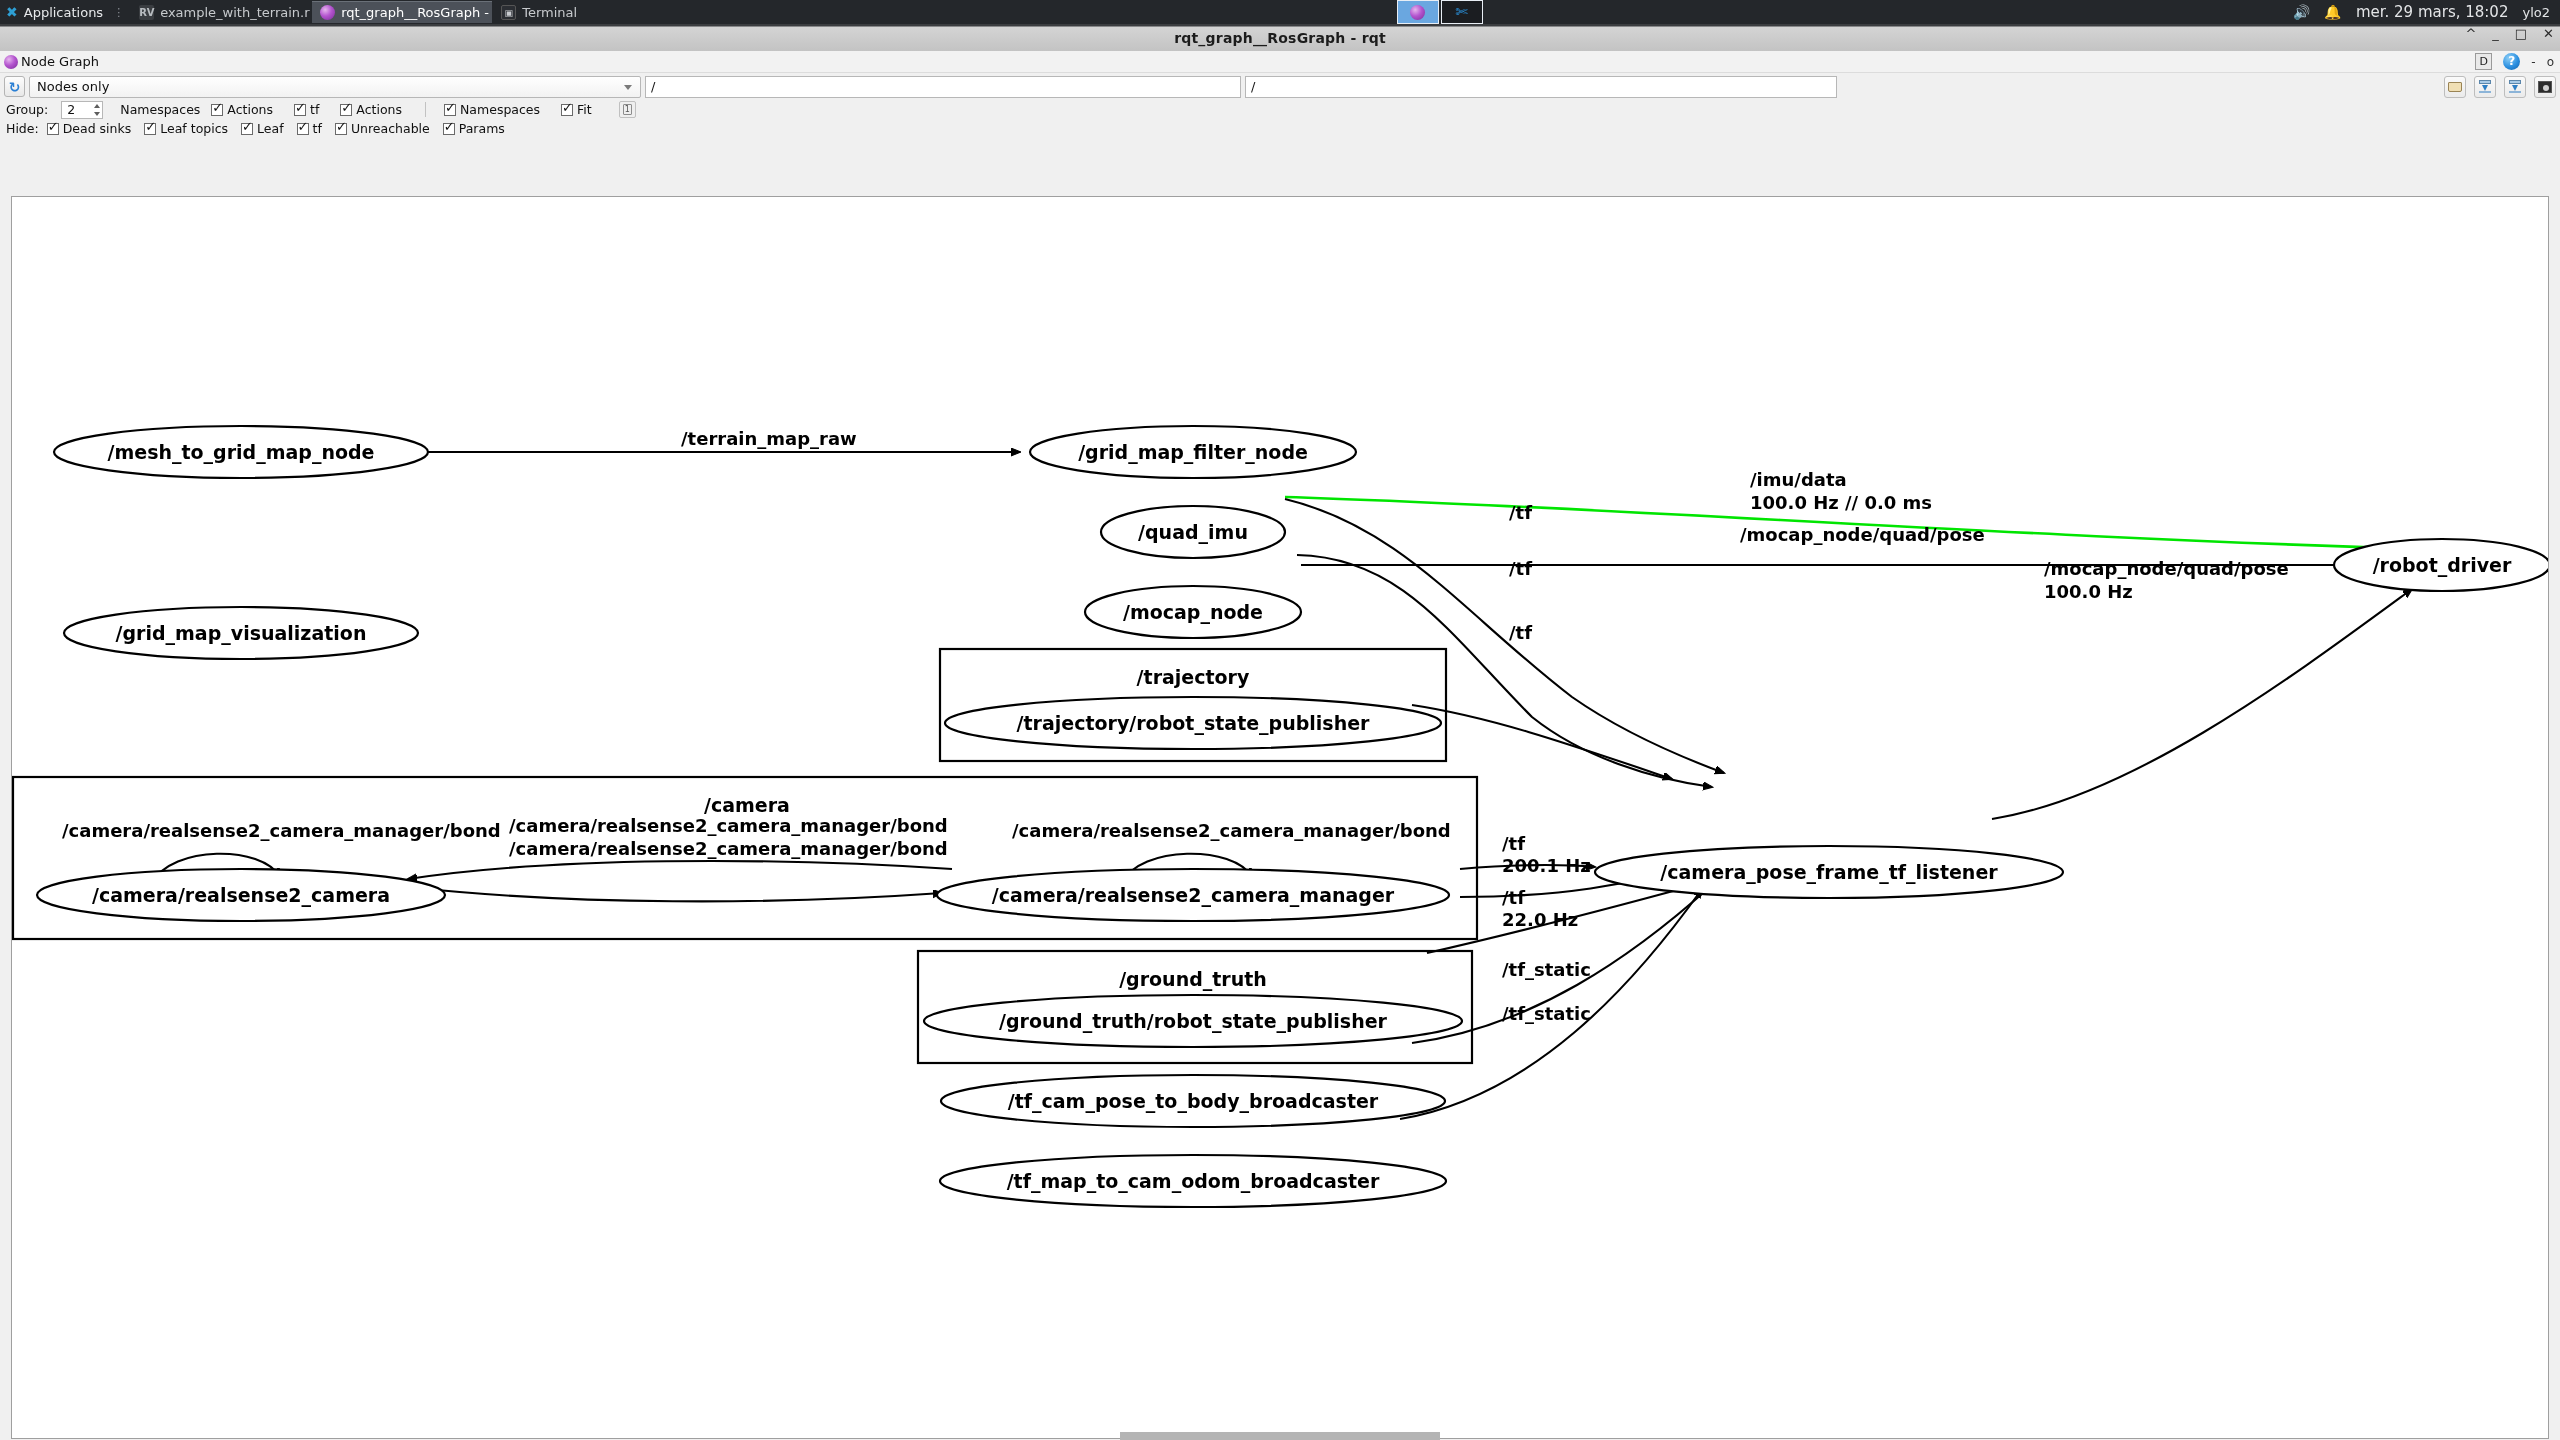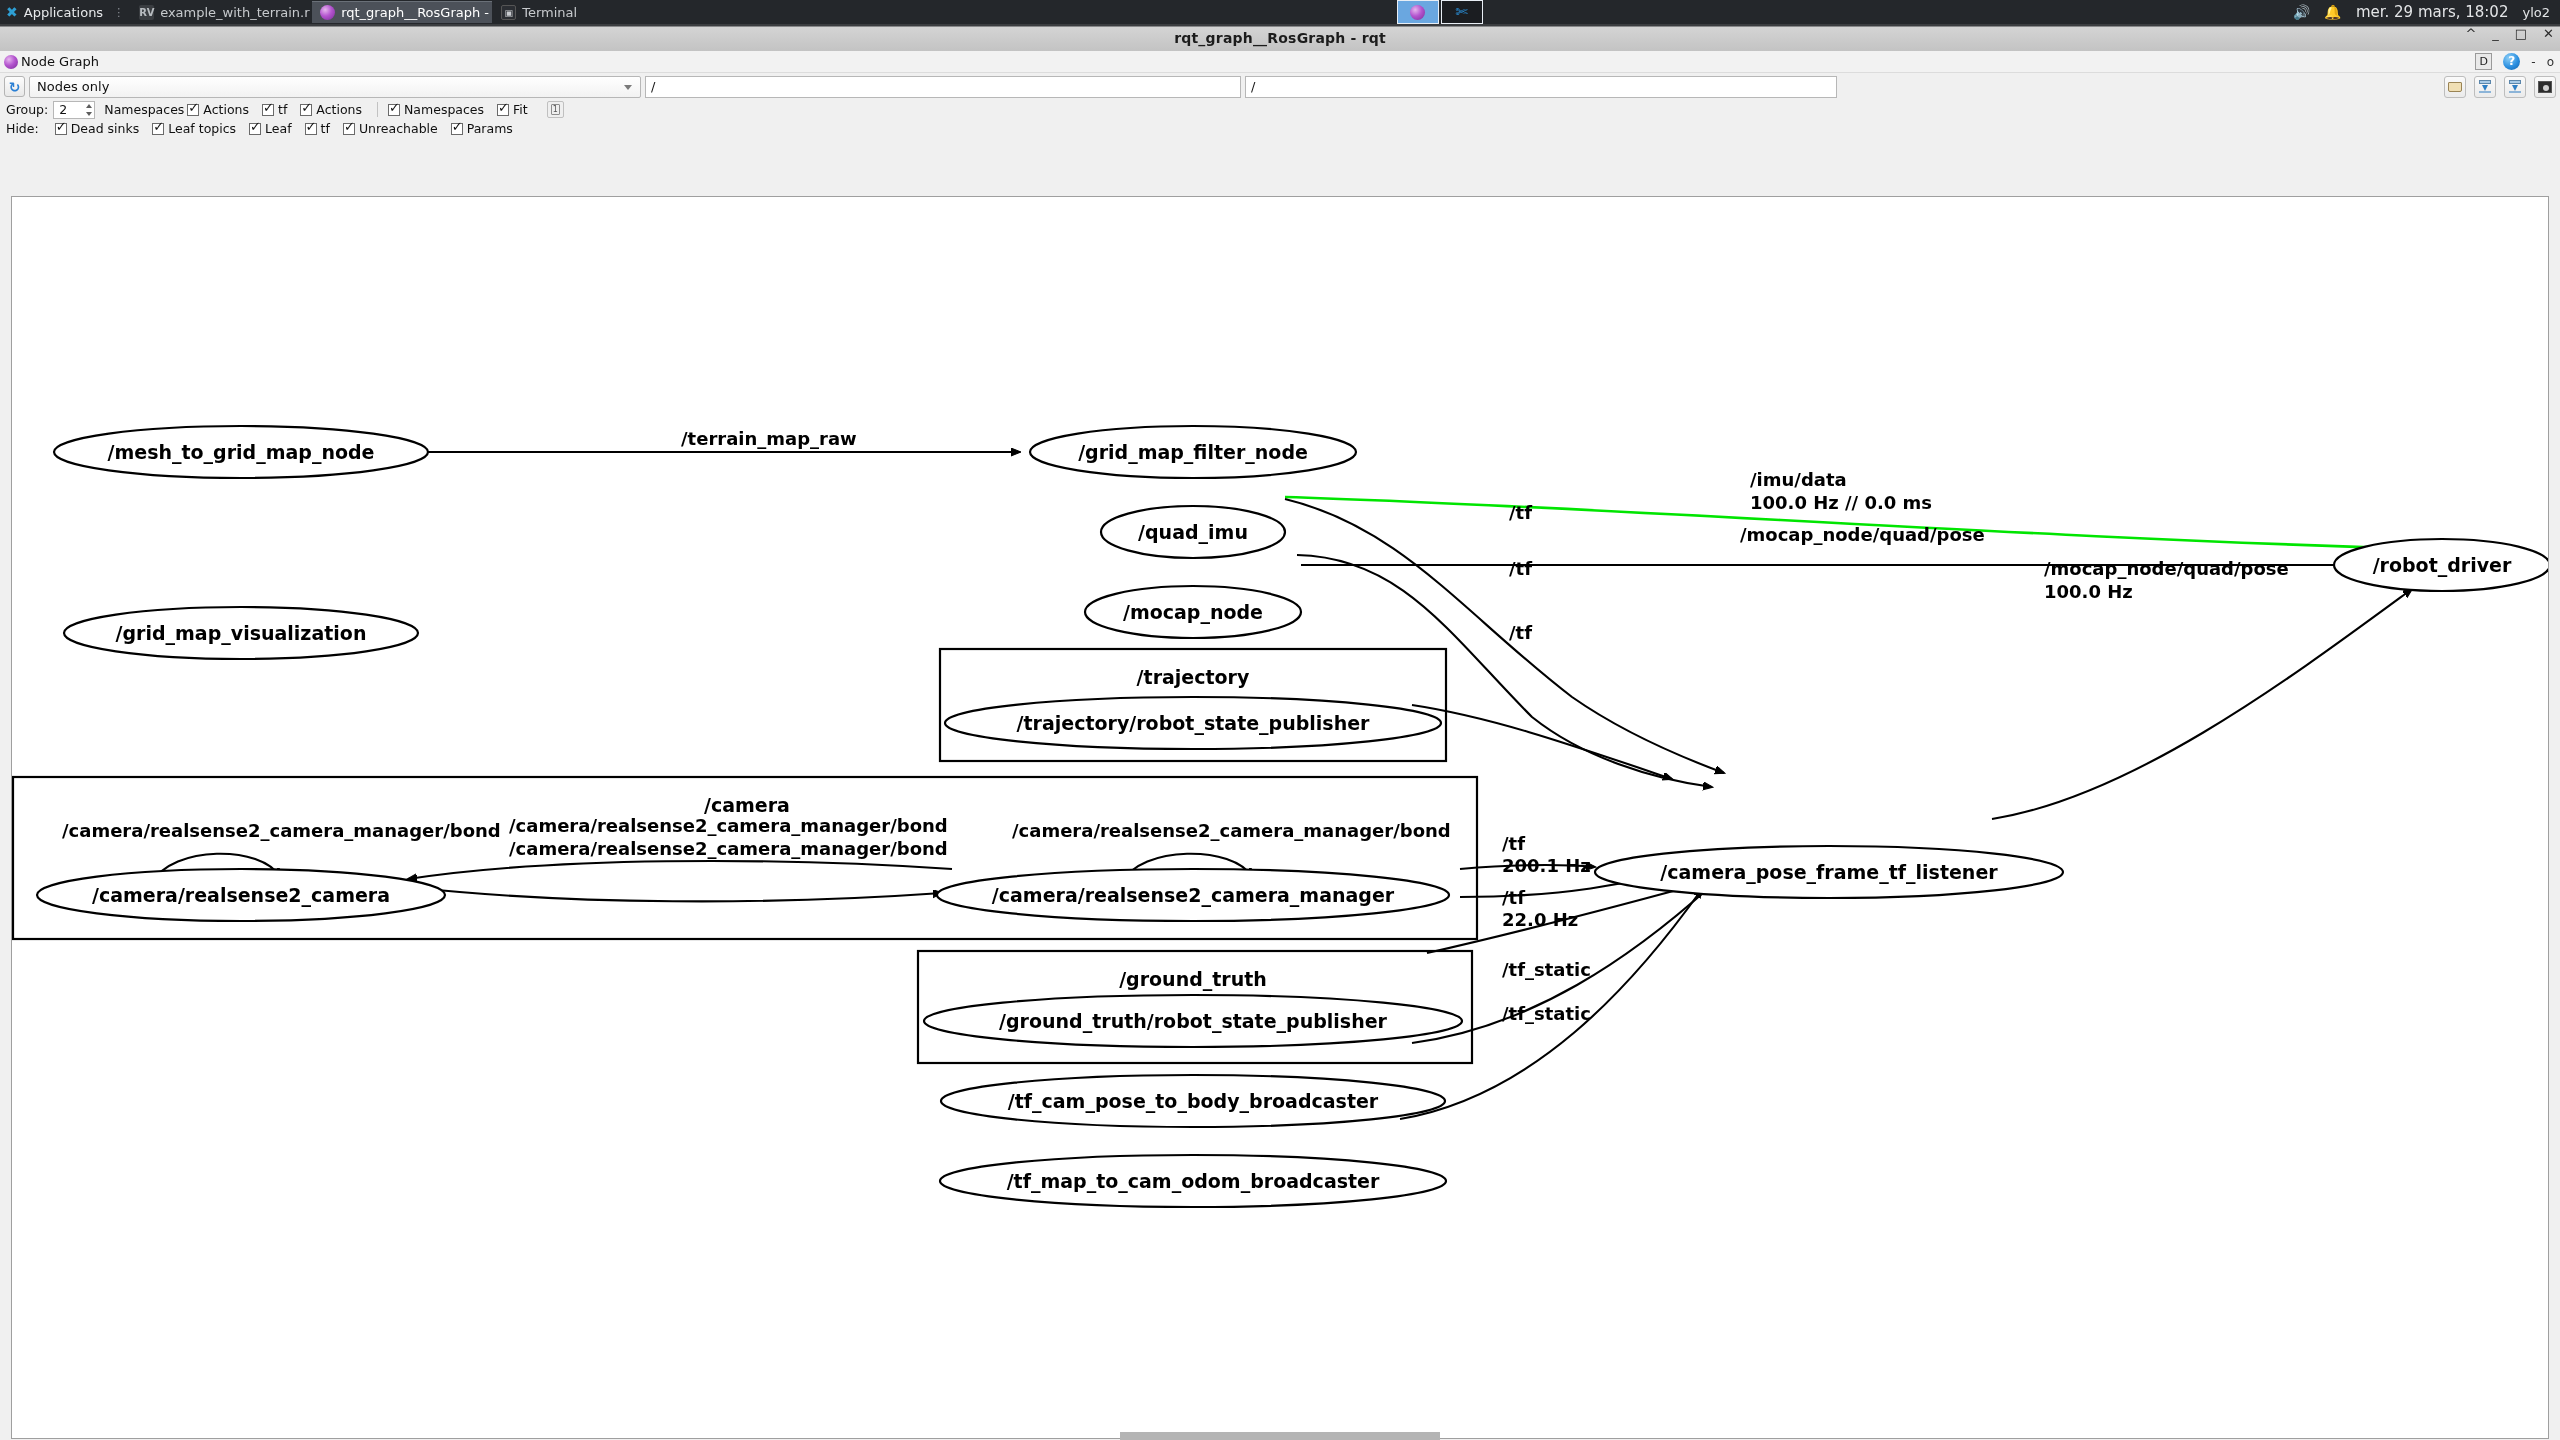--- a/index.html
+++ b/index.html
@@ -161,21 +161,21 @@
     content:""; position:absolute; left:4px; top:3px; width:6px;height:6px;
     border-radius:50%; background:#cfcfcf;
   }
 
   
   #toolbar2, #toolbar3 {
     height: 19px; width: 100%; background: #f0f0f0;
     display: flex; align-items: center; font-size: 12.5px; color: #101010;
     padding-left: 6px;
   }
-  #toolbar2 { gap: 0; }
+  #toolbar2 { gap: 8px; }
   .lbl { margin-right: 5px; }
   .spin {
     position: relative;
     width: 42px; height: 18px; border: 1px solid #b7b7b7; background: #fff;
     font-size: 12.5px; color: #111; padding-left: 5px; line-height: 16px;
     margin-right: 9px;
   }
   .spin .up, .spin .dn {
     position: absolute; right: 2px; width: 0; height: 0;
     border-left: 3px solid transparent; border-right: 3px solid transparent;
@@ -363,21 +363,21 @@
       <span class="cb on"></span>
       <span>Fit</span>
     </span>
 
     <span class="pin-btn">
       <span class="pin-inner">1</span>
     </span>
   </div>
 
   <div id="toolbar3">
-    <span class="lbl" style="margin-right:16px">Hide:</span>
+    <span class="lbl" style="margin-right:8px">Hide:</span>
 
     <span class="cbwrap">
       <span class="cb on"></span>
       <span>Dead sinks</span>
     </span>
     <span class="cbwrap">
       <span class="cb on"></span>
       <span>Leaf topics</span>
     </span>
     <span class="cbwrap">

